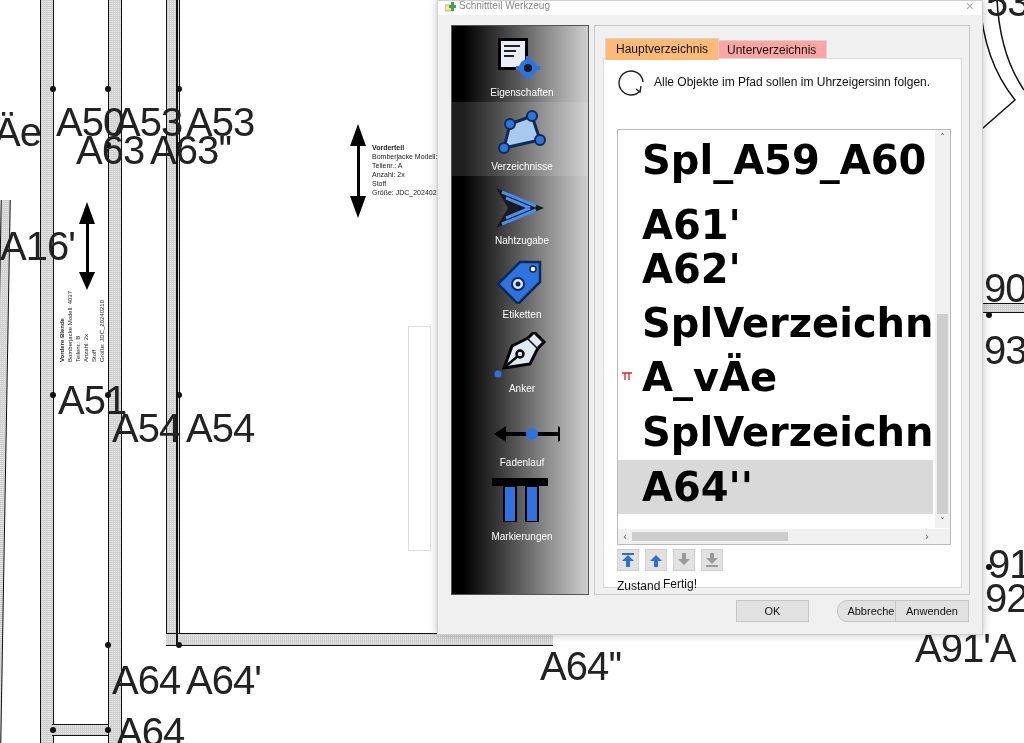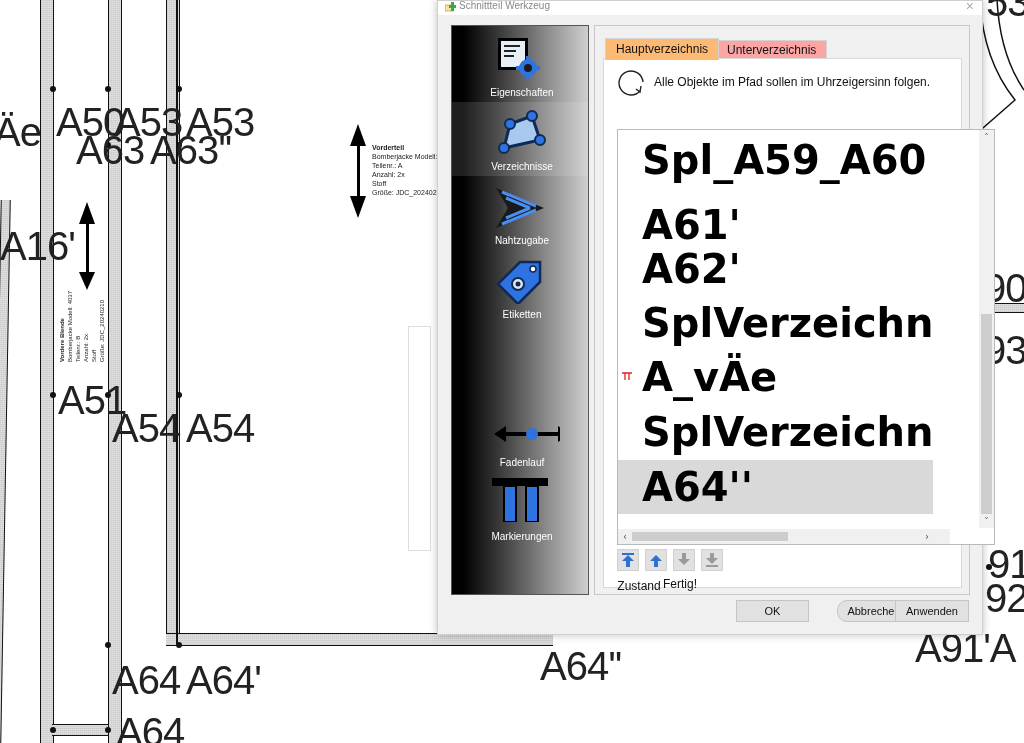--- a/index.html
+++ b/index.html
@@ -31,39 +31,39 @@
   .sb-item .lab{position:absolute;left:4px;right:0;bottom:4px;font-family:"Liberation Sans",sans-serif;font-size:10px;color:#fff;}
   .panel{position:absolute;left:156px;top:24px;width:374px;height:568px;background:#f0f0f0;border:1px solid #c8c8c8;}
   .tabs{position:absolute;left:10px;top:12px;height:20px;}
   .tab{position:absolute;top:0;height:20px;font-family:"Liberation Sans",sans-serif;font-size:12px;line-height:20px;padding:0 10px;border:1px solid #d4d4d4;border-bottom:none;cursor:pointer;color:#111;}
   .tab.active{background:#fdba74;height:21px;z-index:2;}
   .tab.inactive{background:#fca5a5;top:2px;height:18px;line-height:18px;}
   .tabpage{position:absolute;left:8px;top:32px;width:357px;height:528px;background:#fff;border:1px solid #d9d9d9;}
   .hint{position:absolute;left:14px;top:10px;font-family:"Liberation Sans",sans-serif;font-size:12px;color:#111;}
   .hint .cw{position:absolute;left:0;top:-2px;width:30px;height:30px;}
   .hint .txt{position:absolute;left:36px;top:6px;white-space:nowrap;}
-  .listbox{position:absolute;left:13px;top:70px;width:332px;height:414px;border:1px solid #b9b9b9;background:#fff;overflow:hidden;padding-left:44px;}
+  .listbox{position:absolute;left:13px;top:70px;width:332px;height:414px;border:1px solid #b9b9b9;background:#fff;overflow:hidden;}
   .li{position:absolute;left:0;width:315px;height:54px;font-family:"DejaVu Sans",sans-serif;font-weight:bold;font-size:40px;line-height:54px;color:#000;white-space:nowrap;overflow:hidden;padding-left:24px;box-sizing:border-box;cursor:pointer;}
   .li.sel{background:#d9d9d9;}
   .li .mark{position:absolute;left:4px;top:22px;width:10px;height:8px;}
   .vscroll{position:absolute;right:0;top:0;width:15px;height:398px;background:#f0f0f0;}
   .vscroll .thumb{position:absolute;left:2px;top:184px;width:11px;height:200px;background:#cdcdcd;}
   .vscroll .up,.vscroll .dn{position:absolute;left:0;width:15px;height:14px;font-size:9px;color:#555;text-align:center;line-height:14px;}
   .vscroll .up{top:0;}
   .vscroll .dn{bottom:0;}
   .hscroll{position:absolute;left:0;bottom:0;width:332px;height:15px;background:#f0f0f0;}
   .hscroll .thumb{position:absolute;left:14px;top:3px;width:156px;height:9px;background:#cdcdcd;}
   .hscroll .lf,.hscroll .rt{position:absolute;top:0;width:14px;height:15px;font-size:10px;color:#555;text-align:center;line-height:15px;}
   .hscroll .lf{left:0;}
   .hscroll .rt{right:16px;}
   .movebtns{position:absolute;left:13px;top:490px;height:22px;}
   .mb{position:absolute;top:0;width:20px;height:20px;background:#e1e1e1;border:1px solid #d0d0d0;cursor:pointer;}
   .mb svg{position:absolute;left:3px;top:3px;}
   .status{position:absolute;left:13px;top:520px;font-family:"Liberation Sans",sans-serif;font-size:12px;color:#111;white-space:nowrap;}
-  .status .k{position:absolute;left:0;top:0;width:44px;overflow:hidden;text-align:center;}
+  .status .k{position:absolute;left:0;top:0;width:44px;overflow:hidden;}
   .status .v{position:absolute;left:46px;top:-2px;}
   .btn{position:absolute;top:599px;height:20px;background:#e1e1e1;border:1px solid #c5c5c5;font-family:"Liberation Sans",sans-serif;font-size:11px;line-height:20px;text-align:center;color:#111;cursor:pointer;}
 </style>
 </head>
 <body>
 
 <div class="canvas">
 
   <div class="band" style="left:-4px;top:200px;width:8px;height:543px;transform:skewX(-1deg);"></div>
 
@@ -197,20 +197,30 @@
     </div>
     <div class="sb-item" style="top:224px;">
       <svg class="ic" viewBox="0 0 56 46">
         <path d="M6 26 L28 4 L48 4 L48 24 L26 46 Z" fill="#2f73e0" stroke="#0f2a55" stroke-width="2.5" transform="rotate(0)"></path>
         <circle cx="41" cy="11" r="3" fill="#fff" stroke="#0f2a55" stroke-width="1.5"></circle>
         <circle cx="26" cy="26" r="6" fill="#dfe6f2" stroke="#0f2a55" stroke-width="2"></circle>
         <circle cx="26" cy="26" r="2.5" fill="#0f2a55"></circle>
       </svg>
       <span class="lab">Etiketten</span>
     </div>
+    <div class="sb-item" style="top:298px;">
+      <svg class="ic" viewBox="0 0 56 46">
+        <path d="M12 36 L20 14 L36 6 L46 16 L38 32 Z" fill="#dfe9f7" stroke="#000" stroke-width="3"></path>
+        <path d="M36 6 L42 0 L52 10 L46 16" fill="#dfe9f7" stroke="#000" stroke-width="3"></path>
+        <circle cx="28" cy="22" r="3.5" fill="none" stroke="#000" stroke-width="2.5"></circle>
+        <path d="M14 34 L26 24" stroke="#000" stroke-width="2.5"></path>
+        <circle cx="6" cy="42" r="3.5" fill="#2f73e0"></circle>
+      </svg>
+      <span class="lab">Anker</span>
+    </div>
     <div class="sb-item" style="top:372px;">
       <svg class="ic" viewBox="0 0 56 46" style="left:28px;width:80px;">
         <path d="M2 28 L14 20 L14 26 L66 26 L66 20 L78 28 L66 36 L66 30 L14 30 L14 36 Z" fill="#000"></path>
         <circle cx="40" cy="28" r="6" fill="#2f73e0"></circle>
       </svg>
       <span class="lab">Fadenlauf</span>
     </div>
     <div class="sb-item" style="top:446px;">
       <svg class="ic" viewBox="0 0 56 46" style="top:4px;">
         <rect x="0" y="2" width="58" height="8" fill="#000"></rect>

